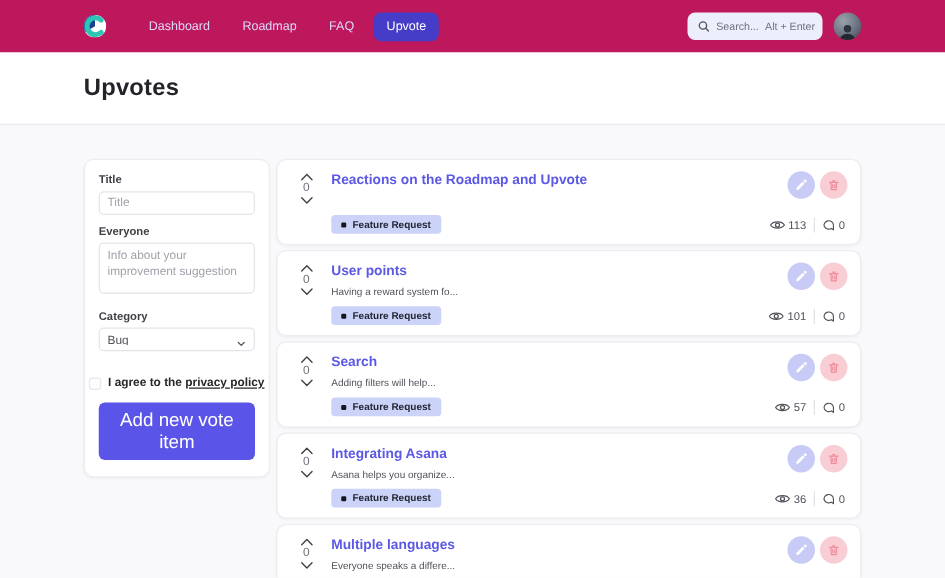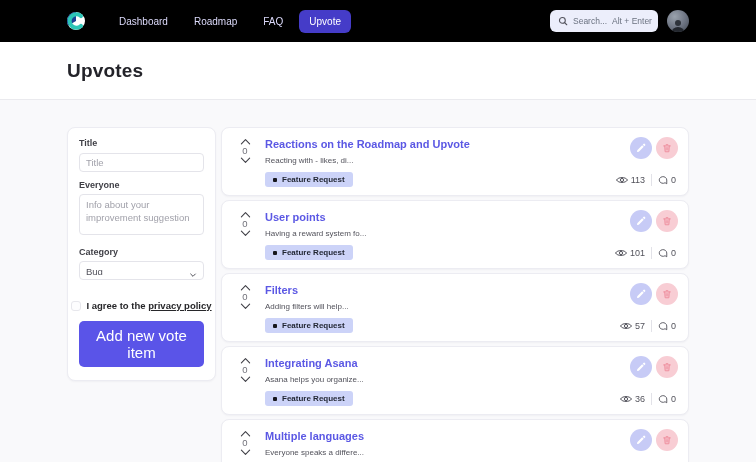--- a/index.html
+++ b/index.html
@@ -4,21 +4,21 @@
 <style>
   * { margin:0; padding:0; box-sizing:border-box; }
   html,body { width:756px; height:462px; overflow:hidden; }
   body {
     font-family:"Liberation Sans","DejaVu Sans",sans-serif;
     background:#f9f9fb; color:#27272a;
   }
   .container { width:622px; margin:0 auto; }
 
   
-  .navbar { height:42px; background:#000000; }
+  .navbar { height:42px; background:#be185d; }
   .navbar .container { display:flex; align-items:center; height:100%; }
   .logo { width:18px; height:18px; margin-right:24px; display:flex; cursor:pointer; }
   .nav-links { display:flex; align-items:center; gap:6px; }
   .nav-link {
     color:#dcdafb; font-size:10px; text-decoration:none;
     padding:6px 10px; border-radius:6px; white-space:nowrap;
   }
   .nav-link.active { background:#453cc8; color:#ffffff; }
   .nav-right { margin-left:auto; display:flex; align-items:flex-end; gap:9px; }
   .search-box {
@@ -174,21 +174,20 @@
       </span>
       <span class="vote-count">0</span>
       <span class="vote-chev">
         <svg width="11" height="7" viewBox="0 0 24 14" fill="none" stroke="#3f3f46" stroke-width="2.4" stroke-linecap="round" stroke-linejoin="round">
           <polyline points="3 2 12 11 21 2"></polyline>
         </svg>
       </span>
     </div>
     <div class="item-main">
       <a class="item-title" href="#">Reactions on the Roadmap and Upvote</a>
-      <div class="item-desc">Reacting with - likes, di...</div>
       <div class="item-footer">
         <span class="badge">
           <span class="badge-dot"></span>
           <span>Feature Request</span>
         </span>
         <span class="stats">
           <span class="stat">
             <span style="display:flex;">
               <svg width="12" height="10" viewBox="0 0 24 18" fill="none" stroke="#52525b" stroke-width="2">
                 <path d="M1 9 C5 2.5 19 2.5 23 9 C19 15.5 5 15.5 1 9 Z"></path>
@@ -297,21 +296,21 @@
         </svg>
       </span>
       <span class="vote-count">0</span>
       <span class="vote-chev">
         <svg width="11" height="7" viewBox="0 0 24 14" fill="none" stroke="#3f3f46" stroke-width="2.4" stroke-linecap="round" stroke-linejoin="round">
           <polyline points="3 2 12 11 21 2"></polyline>
         </svg>
       </span>
     </div>
     <div class="item-main">
-      <a class="item-title" href="#">Filters</a>
+      <a class="item-title" href="#">Search</a>
       <div class="item-desc">Adding filters will help...</div>
       <div class="item-footer">
         <span class="badge">
           <span class="badge-dot"></span>
           <span>Feature Request</span>
         </span>
         <span class="stats">
           <span class="stat">
             <span style="display:flex;">
               <svg width="12" height="10" viewBox="0 0 24 18" fill="none" stroke="#52525b" stroke-width="2">

